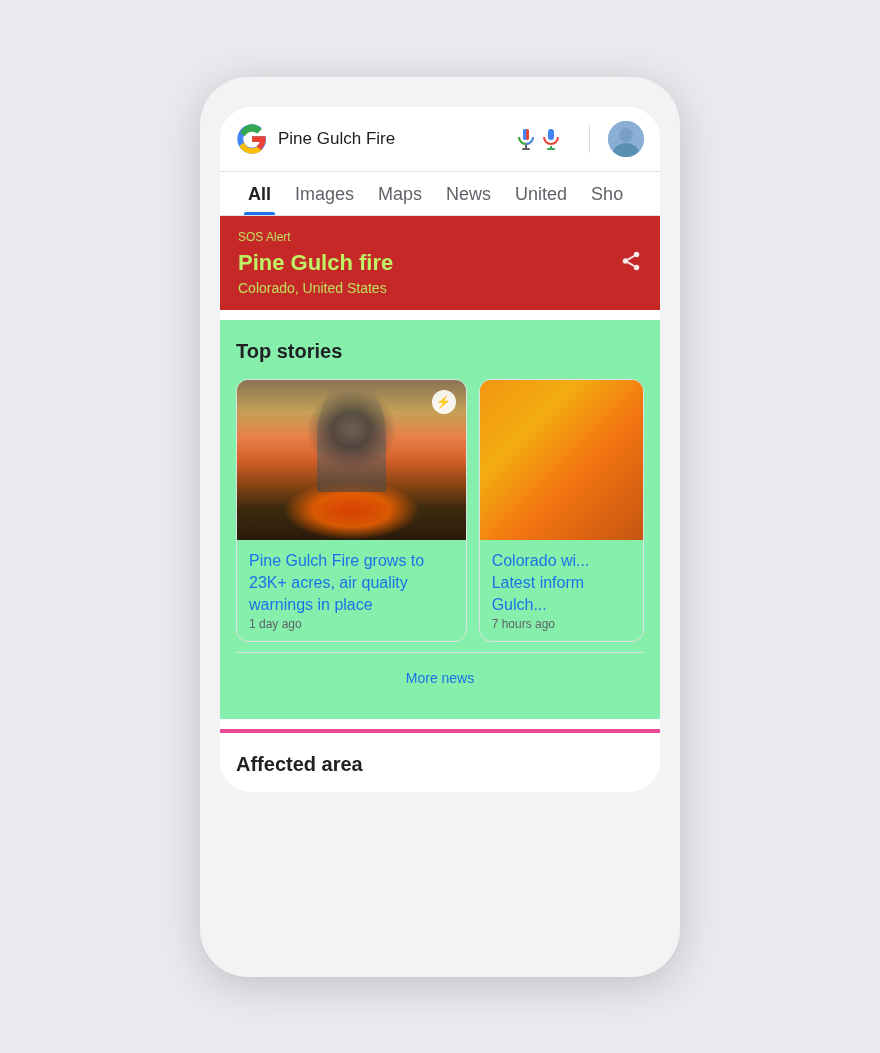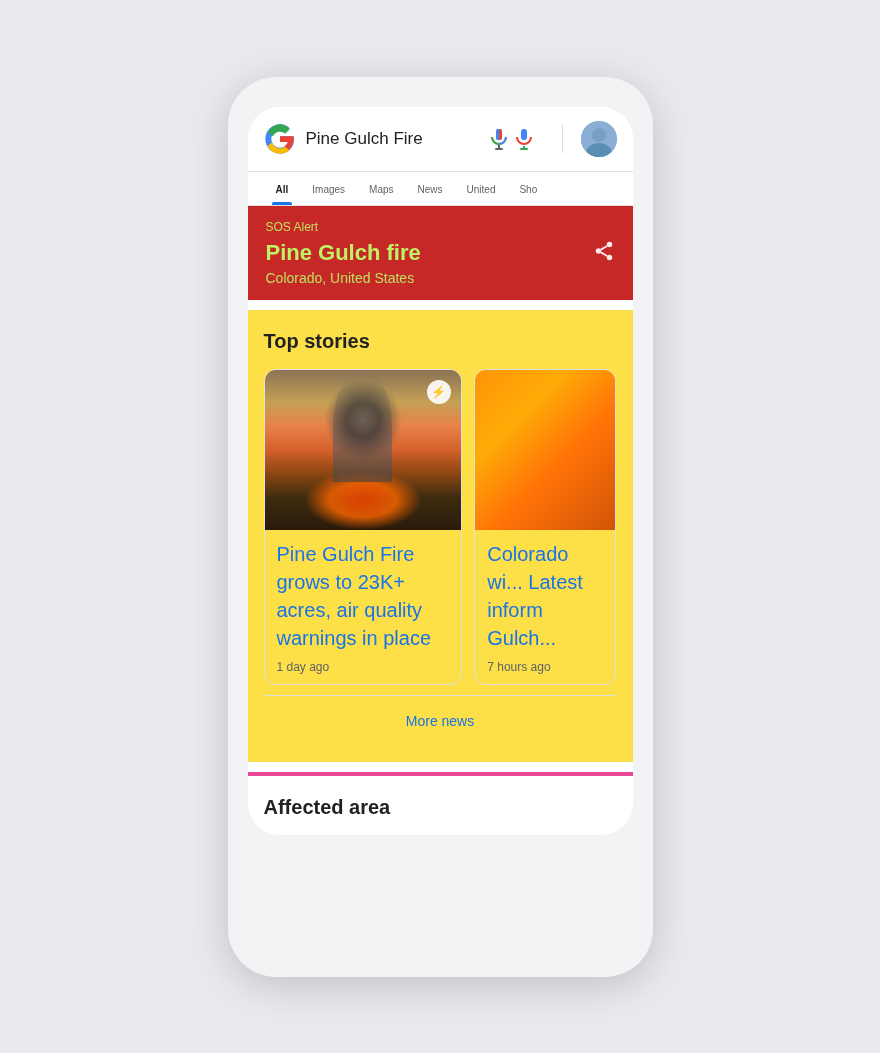--- a/index.html
+++ b/index.html
@@ -5,21 +5,21 @@
     * { box-sizing: border-box; margin: 0; padding: 0; }
     body {
       background-color: #e8eaed;
       display: flex;
       justify-content: center;
       align-items: center;
       min-height: 100vh;
       font-family: 'Arial', sans-serif;
     }
     .phone-frame {
-      width: 425px;
+      width: 480px;
       min-height: 900px;
       background: #f1f3f4;
       border-radius: 48px;
       padding: 30px 20px;
       box-shadow: 0 8px 40px rgba(0,0,0,0.18);
       overflow: hidden;
       position: relative;
     }
     .phone-inner {
       background: #fff;
@@ -74,21 +74,21 @@
     .nav-tabs {
       display: flex;
       align-items: center;
       padding: 0 16px;
       background: #fff;
       border-bottom: 1px solid #e0e0e0;
       overflow: hidden;
     }
     .nav-tab {
       padding: 12px 12px 10px;
-      font-size: 10px;
+      font-size: 18px;
       color: #5f6368;
       cursor: pointer;
       white-space: nowrap;
       position: relative;
     }
     .nav-tab.active {
       color: #202124;
       font-weight: 700;
     }
     .nav-tab.active::after {
@@ -124,21 +124,21 @@
     }
     .share-icon {
       position: absolute;
       right: 18px;
       top: 50%;
       transform: translateY(-50%);
       opacity: 0.9;
     }
     
     .section {
-      background: #fde047;
+      background: #86efac;
       padding: 20px 16px 16px;
       margin-top: 10px;
     }
     .section-title {
       font-size: 20px;
       font-weight: 700;
       color: #202124;
       margin-bottom: 16px;
     }
     .stories-row {
@@ -222,25 +222,24 @@
     .orange-scene {
       width: 100%;
       height: 160px;
       background: linear-gradient(135deg, #ff8c00 0%, #ffa500 30%, #ff6600 60%, #cc4400 100%);
       opacity: 0.9;
     }
     .story-content {
       padding: 10px 12px;
     }
     .story-link {
-      font-size: 20px;
+      font-size: 16px;
       color: #1a73e8;
       font-weight: 500;
       line-height: 1.4;
-      margin-bottom: 8px;
     }
     .story-time {
       font-size: 12px;
       color: #5f6368;
     }
     .more-news {
       text-align: center;
       padding: 16px;
       border-top: 1px solid #e0e0e0;
       margin-top: 10px;

